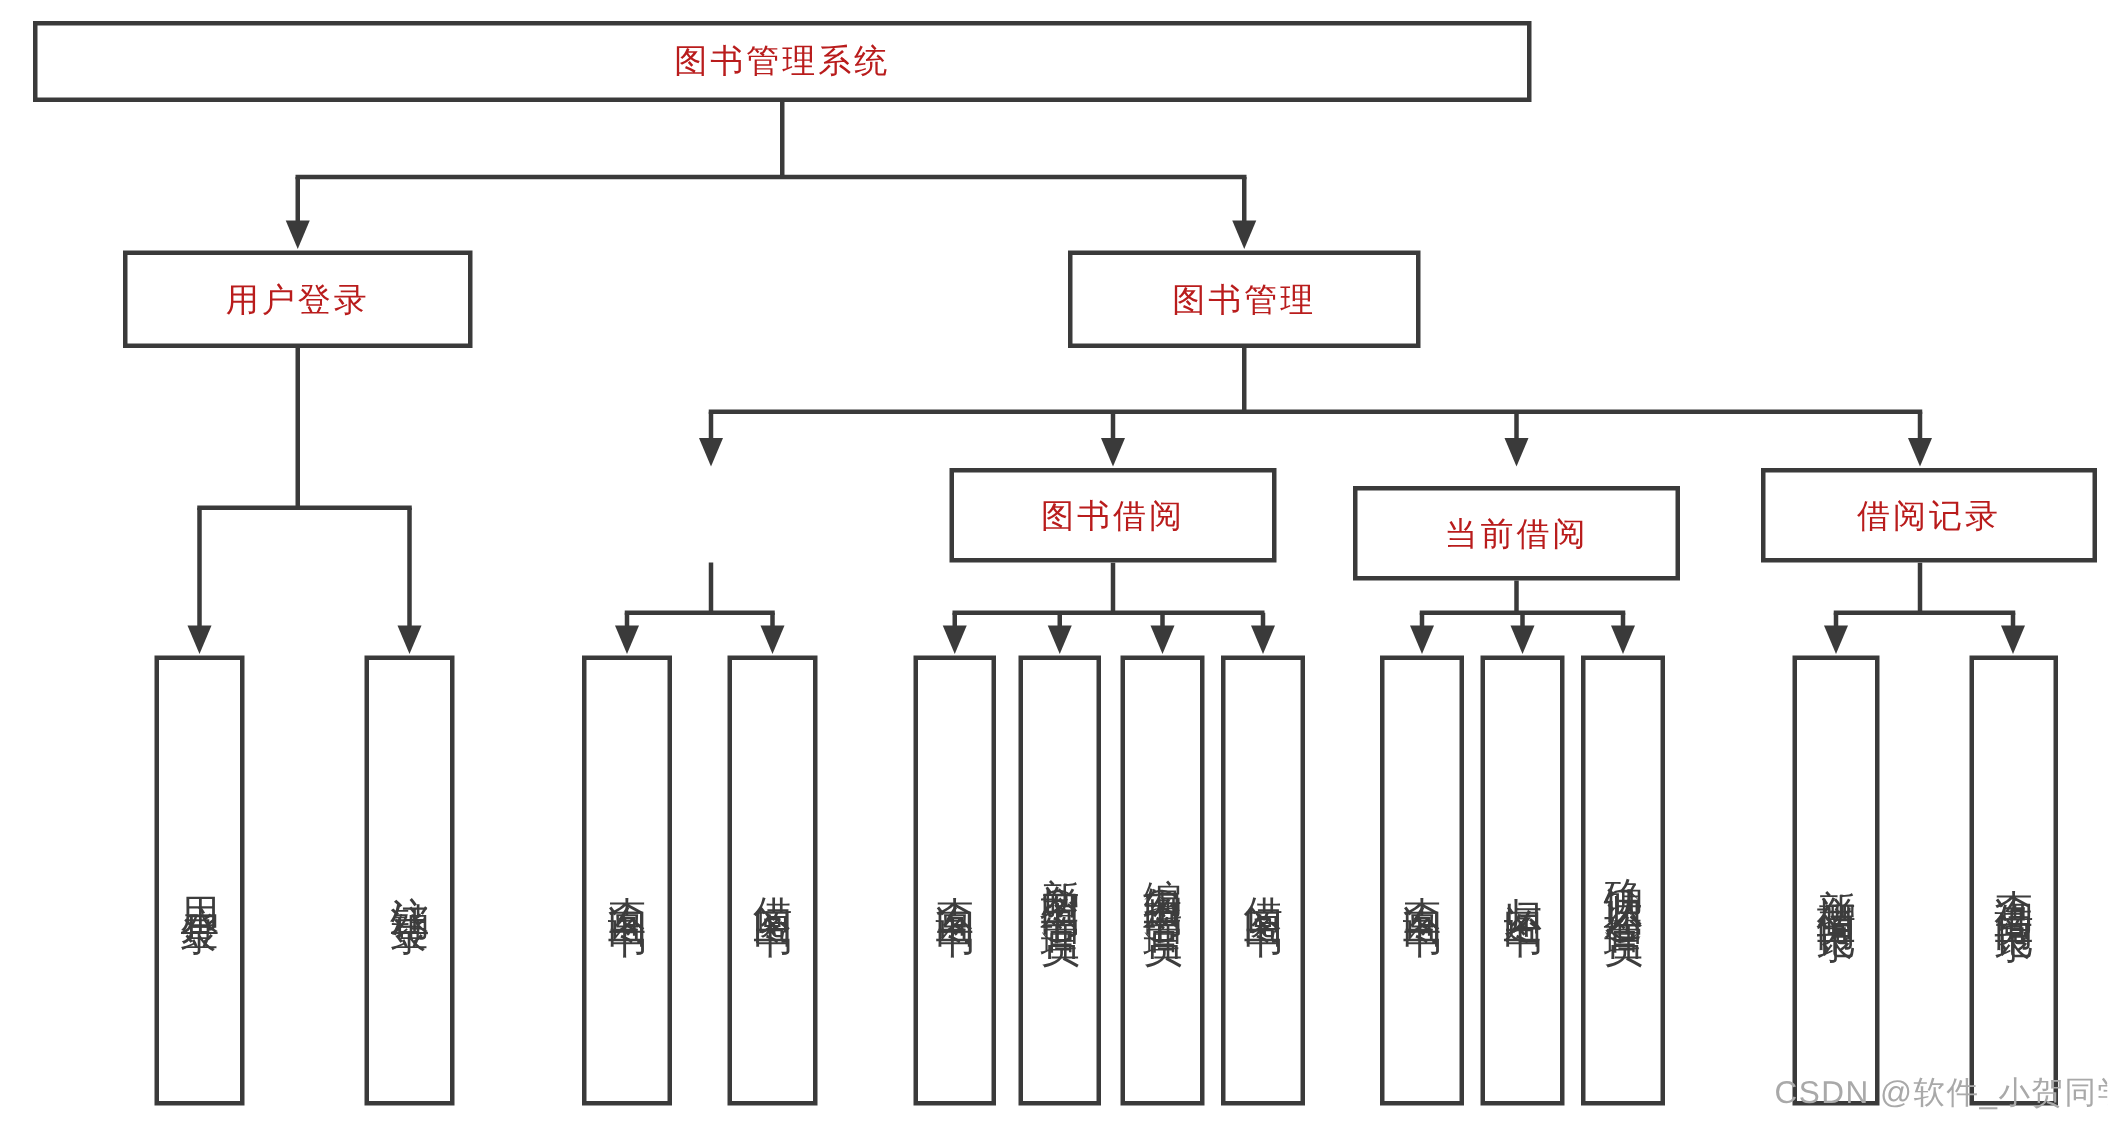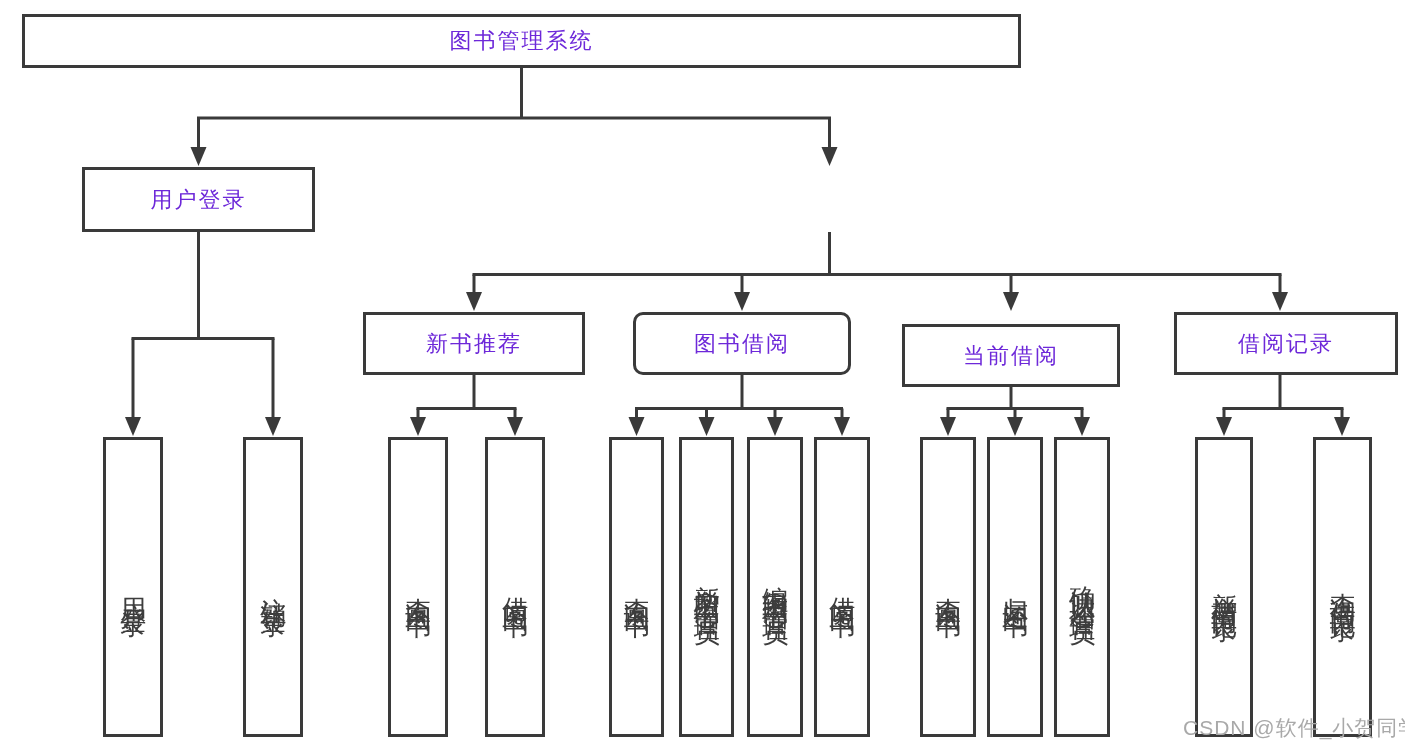--- a/index.html
+++ b/index.html
@@ -17,36 +17,36 @@
     background:#ffffff;
     box-sizing:border-box;
     display:flex;
     align-items:center;
     justify-content:center;
   }
   .hlabel{
     font-size:22px;
     letter-spacing:2px;
     white-space:nowrap;
-    color:#6d28d9;
+    color:#b91c1c;
   }
   .vlabel{
     writing-mode:vertical-rl;
     font-size:26px;
     line-height:1.05;
     letter-spacing:5px;
     color:#3d3d3d;
     white-space:nowrap;
   }
   
   #root-box{left:22px;top:14px;width:999px;height:54px;}
   #l2-user-login{left:82px;top:167px;width:233px;height:65px;}
   #l2-book-mgmt{left:712px;top:167px;width:235px;height:65px;}
   #l3-new-book{left:363px;top:312px;width:222px;height:63px;}
-  #l3-book-borrow{left:633px;top:312px;width:218px;height:63px;border-radius:10px;}
+  #l3-book-borrow{left:633px;top:312px;width:218px;height:63px;}
   #l3-current-borrow{left:902px;top:312px;width:218px;height:63px;margin-top:12px;}
   #l3-borrow-record{left:1174px;top:312px;width:224px;height:63px;}
   .leaf{top:437px;height:300px;}
   #leaf-1{left:103px;width:60px;}
   #leaf-2{left:243px;width:60px;}
   #leaf-3{left:388px;width:60px;}
   #leaf-4{left:485px;width:60px;}
   #leaf-5{left:609px;width:55px;}
   #leaf-6{left:679px;width:55px;}
   #leaf-7{left:747px;width:56px;}
@@ -141,24 +141,24 @@
     </g>
   </svg>
 
   <div class="box" id="root-box">
     <span class="hlabel">图书管理系统</span>
   </div>
 
   <div class="box" id="l2-user-login">
     <span class="hlabel">用户登录</span>
   </div>
-
-  <div class="box" id="l3-new-book">
-    <span class="hlabel">新书推荐</span>
-  </div>
+  <div class="box" id="l2-book-mgmt">
+    <span class="hlabel">图书管理</span>
+  </div>
+
   <div class="box" id="l3-book-borrow">
     <span class="hlabel">图书借阅</span>
   </div>
   <div class="box" id="l3-current-borrow">
     <span class="hlabel">当前借阅</span>
   </div>
   <div class="box" id="l3-borrow-record">
     <span class="hlabel">借阅记录</span>
   </div>
 

